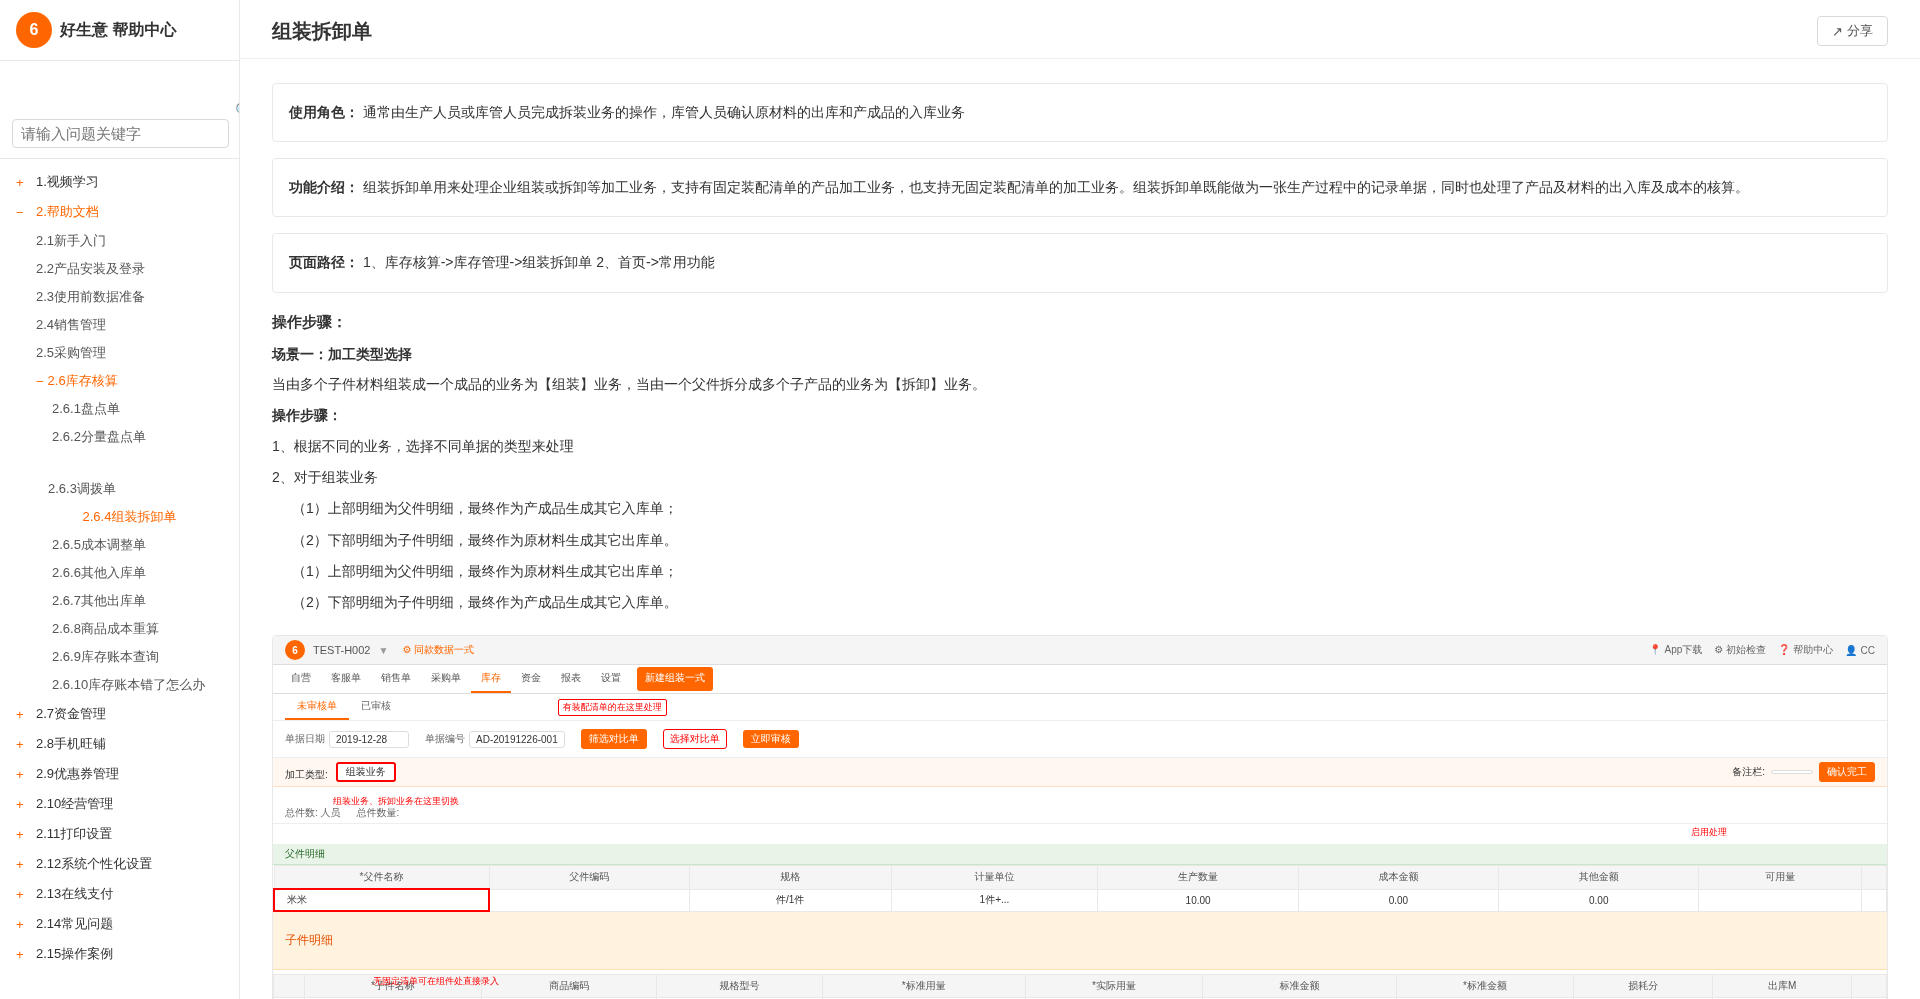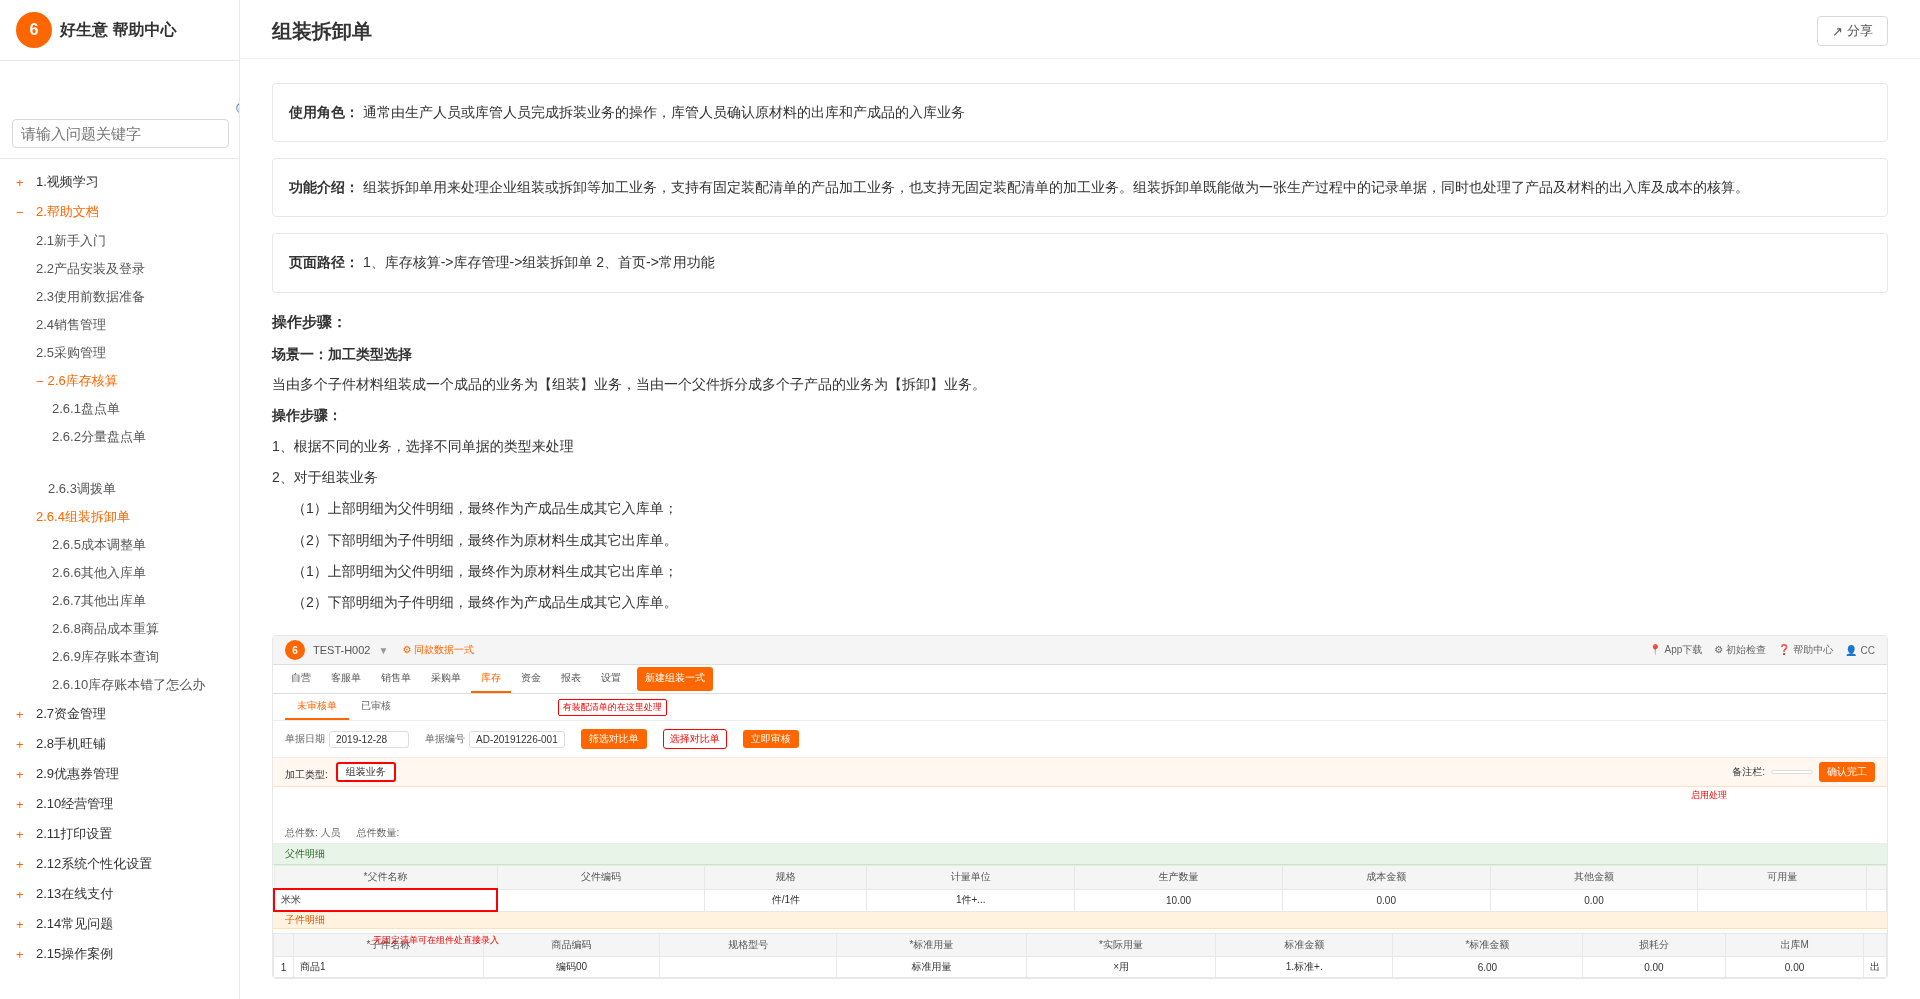--- a/index.html
+++ b/index.html
@@ -52,21 +52,21 @@
     .mock-nav-item { padding: 6px 10px; font-size: 10px; color: #555; border-bottom: 2px solid transparent; cursor: pointer; }
     .mock-nav-item.active { color: #f60; border-bottom-color: #f60; }
     .mock-nav-item.new { background: #f60; color: #fff; border-radius: 3px; margin-left: 6px; padding: 4px 8px; }
     .mock-field-row { display: flex; align-items: center; gap: 16px; flex-wrap: wrap; }
     .mock-field { display: flex; align-items: center; gap: 4px; font-size: 10px; }
     .mock-field label { color: #666; white-space: nowrap; }
     .mock-input-box { border: 1px solid #ddd; border-radius: 3px; padding: 2px 6px; font-size: 10px; color: #333; min-width: 80px; background: #fff; }
     .mock-orange-btn { background: #f60; color: #fff; border: none; border-radius: 3px; padding: 3px 8px; font-size: 10px; cursor: pointer; }
     .mock-table { width: 100%; border-collapse: collapse; font-size: 10px; }
     .mock-table th { background: #f5f5f5; border: 1px solid #e8e8e8; padding: 4px 6px; font-weight: 500; color: #555; text-align: center; }
-    .mock-table td { border: 1px solid #e8e8e8; padding: 3px 6px; color: #333; text-align: center; }
+    .mock-table td { border: 1px solid #e8e8e8; padding: 3px 12px; color: #333; text-align: center; }
     .mock-table td.left { text-align: left; }
     .mock-container { position: relative; }
     .mock-tab-bar { display: flex; gap: 0; border-bottom: 1px solid #eee; padding: 0 12px; background: #fff; }
     .mock-tab { padding: 5px 12px; font-size: 10px; color: #666; cursor: pointer; border-bottom: 2px solid transparent; }
     .mock-tab.active { color: #f60; border-bottom-color: #f60; }
   </style>
 </head>
 <body>
 
 <div class="sidebar">
@@ -112,21 +112,21 @@
     </div>
     <div class="nav-sub-item" style="padding-left:52px;">
         <span>2.6.1盘点单</span>
       </div>
     <div class="nav-sub-item" style="padding-left:52px;">
         <span>2.6.2分量盘点单</span>
       </div>
     <div class="nav-sub-item" style="padding-left:48px;margin-top:24px;">
         <span>2.6.3调拨单</span>
       </div>
-    <div class="nav-sub-item active" style="color:#f60;">
+    <div class="nav-sub-item active" style="color:#f60;justify-content:center;">
         <span>2.6.4组装拆卸单</span>
       </div>
     <div class="nav-sub-item" style="padding-left:52px;">
         <span>2.6.5成本调整单</span>
       </div>
     <div class="nav-sub-item" style="padding-left:52px;">
         <span>2.6.6其他入库单</span>
       </div>
     <div class="nav-sub-item" style="padding-left:52px;">
         <span>2.6.7其他出库单</span>
@@ -287,27 +287,27 @@
 
           <div style="position:absolute;left:60px;bottom:-22px;color:#f00;font-size:9px;white-space:nowrap;">组装业务、拆卸业务在这里切换</div>
           <div style="flex:1;"></div>
           <div style="display:flex;align-items:center;gap:6px;font-size:10px;">
             <span>备注栏:</span>
             <div style="border:1px solid #ddd;border-radius:2px;padding:1px 20px;background:#fff;"></div>
             <button class="mock-orange-btn">确认完工</button>
           </div>
         </div>
 
-        <div style="padding:4px 12px;background:#fff;font-size:9px;color:#f00;text-align:right;padding-right:200px;position:relative;height:20px;">
-          <div style="position:absolute;right:160px;top:2px;color:#f00;font-size:9px;">启用处理</div>
-        </div>
-
         <div style="background:#fff;border-bottom:1px solid #eee;padding:3px 12px;display:flex;gap:16px;font-size:10px;color:#666;margin-top:16px;">
           <span>总件数: 人员</span>
           <span>总件数量:</span>
+        </div>
+
+        <div style="padding:4px 12px;background:#fff;font-size:9px;color:#f00;text-align:right;padding-right:200px;position:relative;height:20px;">
+          <div style="position:absolute;right:160px;top:2px;color:#f00;font-size:9px;">启用处理</div>
         </div>
 
         <div style="background:#e8f4e8;border-bottom:1px solid #c8e6c8;padding:3px 12px;font-size:10px;color:#2a6a2a;font-weight:500;">父件明细</div>
         <table class="mock-table" style="margin:0;">
           <thead>
             <tr>
               <th>*父件名称</th>
               <th>父件编码</th>
               <th>规格</th>
               <th>计量单位</th>
@@ -327,21 +327,21 @@
               <td>10.00</td>
               <td>0.00</td>
               <td>0.00</td>
               <td></td>
               <td></td>
             </tr>
           </tbody>
         </table>
 
         <div style="position:relative;">
-          <div style="background:#fff3e0;border-bottom:1px solid #ffe0b2;padding:1px 12px;font-size:10px;color:#e65100;font-weight:500;">子件明细</div>
+          <div style="background:#fff3e0;border-bottom:1px solid #ffe0b2;padding:20px 12px;font-size:12px;color:#e65100;font-weight:500;">子件明细</div>
 
           <div style="position:absolute;left:100px;bottom:-18px;color:#f00;font-size:9px;white-space:nowrap;">无固定清单可在组件处直接录入</div>
         </div>
 
         <table class="mock-table" style="margin:0;margin-top:4px;">
           <thead>
             <tr>
               <th style="width:20px;"></th>
               <th>*子件名称</th>
               <th>商品编码</th>

